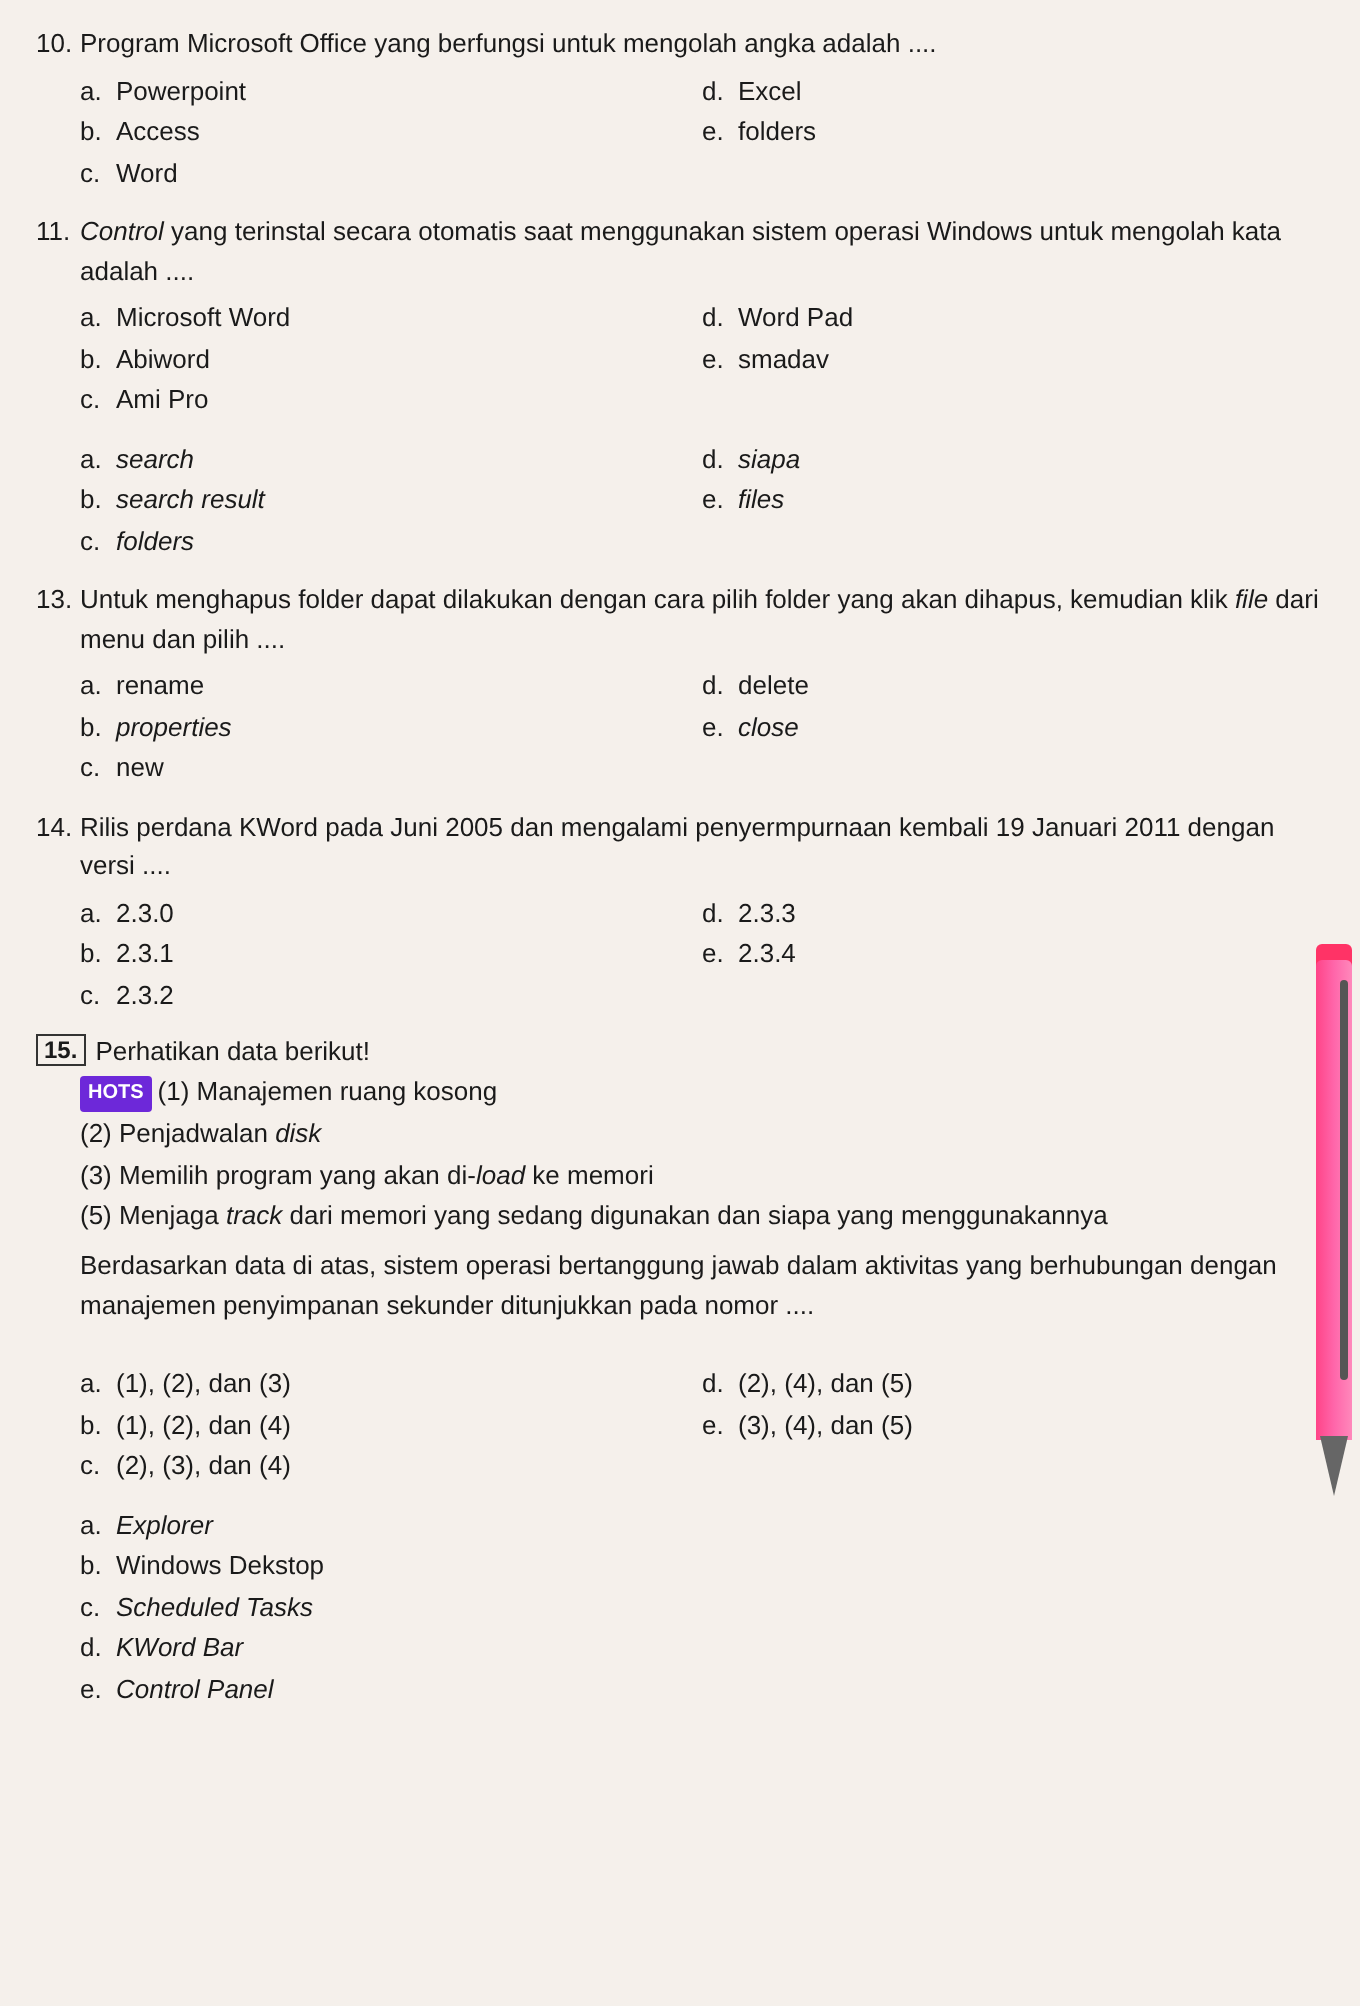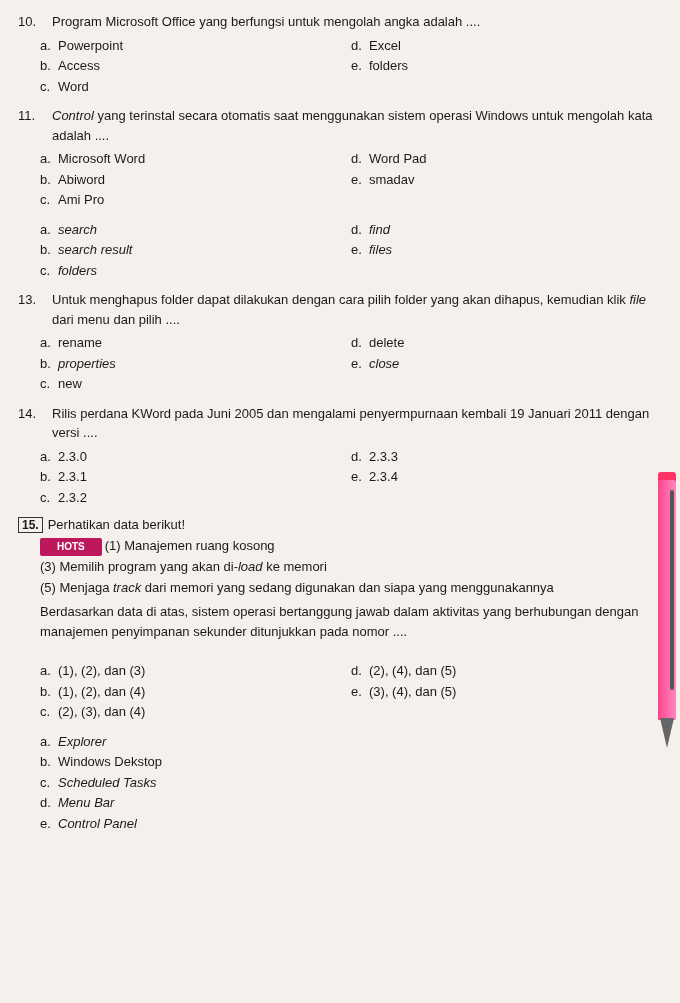--- a/index.html
+++ b/index.html
@@ -15,21 +15,21 @@
       font-size: 13px;
       color: #1a1a1a;
       padding: 12px 18px 20px 18px;
       position: relative;
     }
     .question-block {
       margin-bottom: 10px;
     }
     .question-text {
       display: flex;
-      gap: 12px;
+      gap: 0;
       margin-bottom: 4px;
       line-height: 1.5;
     }
     .question-number {
       font-weight: normal;
       min-width: 22px;
       flex-shrink: 0;
     }
     .question-body {
       flex: 1;
@@ -41,25 +41,25 @@
     }
     .option-letter {
       min-width: 14px;
       flex-shrink: 0;
     }
     .italic {
       font-style: italic;
     }
     .hots-badge {
       display: inline-block;
-      background-color: #be185d;
+      background-color: #6d28d9;
       color: white;
       font-size: 10px;
       font-weight: bold;
-      padding: 1px 17px;
+      padding: 1px 4px;
       border-radius: 2px;
       margin-right: 3px;
       vertical-align: middle;
     }
     .q15-badge {
       display: inline-block;
       border: 1px solid #333;
       font-size: 12px;
       font-weight: bold;
       padding: 0 3px;
@@ -215,21 +215,21 @@
         <span class="italic">search result</span>
       </div>
       <div class="option">
         <span class="option-letter">c.</span>
         <span class="italic">folders</span>
       </div>
     </div>
     <div class="col">
       <div class="option">
         <span class="option-letter">d.</span>
-        <span class="italic">find</span>
+        <span class="italic">siapa</span>
       </div>
       <div class="option">
         <span class="option-letter">e.</span>
         <span class="italic">files</span>
       </div>
     </div>
   </div>
 </div>
 
 <div class="question-block">
@@ -292,28 +292,29 @@
       </div>
       <div class="option">
         <span class="option-letter">e.</span>
         <span>2.3.4</span>
       </div>
     </div>
   </div>
 </div>
 
 <div class="question-block">
-  <div style="display:flex; align-items:flex-start; gap:2px; margin-bottom:3px;">
+  <div style="display:flex; align-items:flex-end; gap:2px; margin-bottom:3px;">
     <span class="q15-badge">15.</span>
     <span class="question-body">Perhatikan data berikut!</span>
   </div>
   <div class="q15-list">
     <div class="q15-list-item">
       <span class="hots-badge">HOTS</span>(1)  Manajemen ruang kosong
     </div>
+    <div class="q15-list-item">(2)  Penjadwalan <span class="italic">disk</span></div>
     <div class="q15-list-item">(3)  Memilih program yang akan di-<span class="italic">load</span> ke memori</div>
     <div class="q15-list-item">(5)  Menjaga <span class="italic">track</span> dari memori yang sedang digunakan dan siapa yang menggunakannya</div>
   </div>
   <div class="q15-question">Berdasarkan data di atas, sistem operasi bertanggung jawab dalam aktivitas yang berhubungan dengan manajemen penyimpanan sekunder ditunjukkan pada nomor ....</div>
   <div class="options-two-col" style="margin-left:22px; margin-top:2px;">
     <div class="col">
       <div class="option">
         <span class="option-letter">a.</span>
         <span>(1), (2), dan (3)</span>
       </div>
@@ -348,21 +349,21 @@
     <div class="option">
       <span class="option-letter">b.</span>
       <span>Windows Dekstop</span>
     </div>
     <div class="option">
       <span class="option-letter">c.</span>
       <span class="italic">Scheduled Tasks</span>
     </div>
     <div class="option">
       <span class="option-letter">d.</span>
-      <span class="italic">Menu Bar</span>
+      <span class="italic">KWord Bar</span>
     </div>
     <div class="option">
       <span class="option-letter">e.</span>
       <span class="italic">Control Panel</span>
     </div>
   </div>
 </div>
 
 <div class="pen">
   <div class="pen-end"></div>

